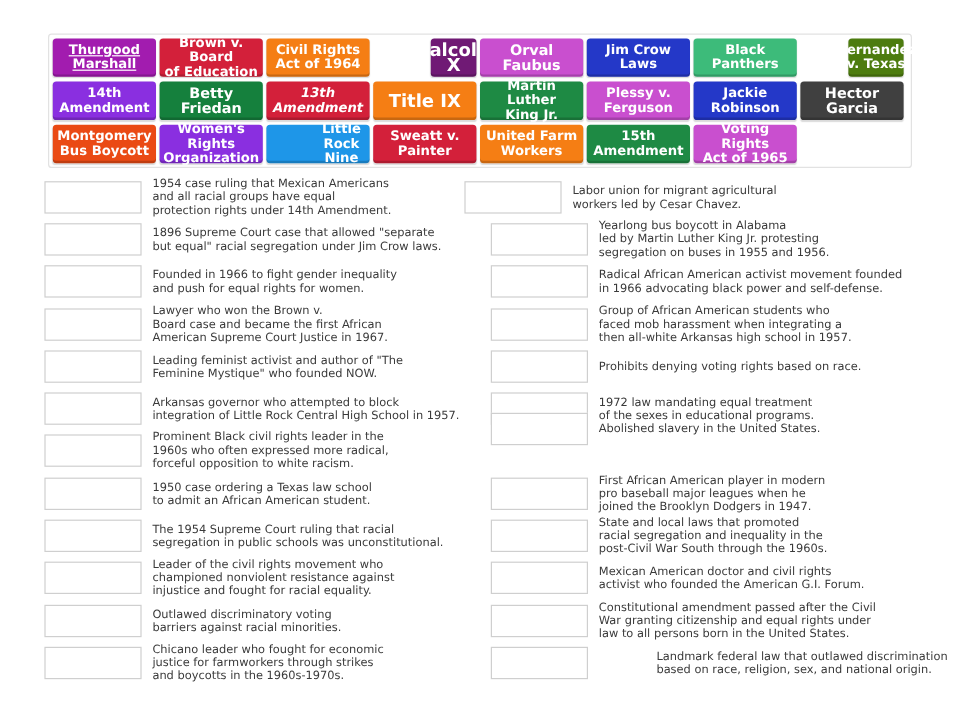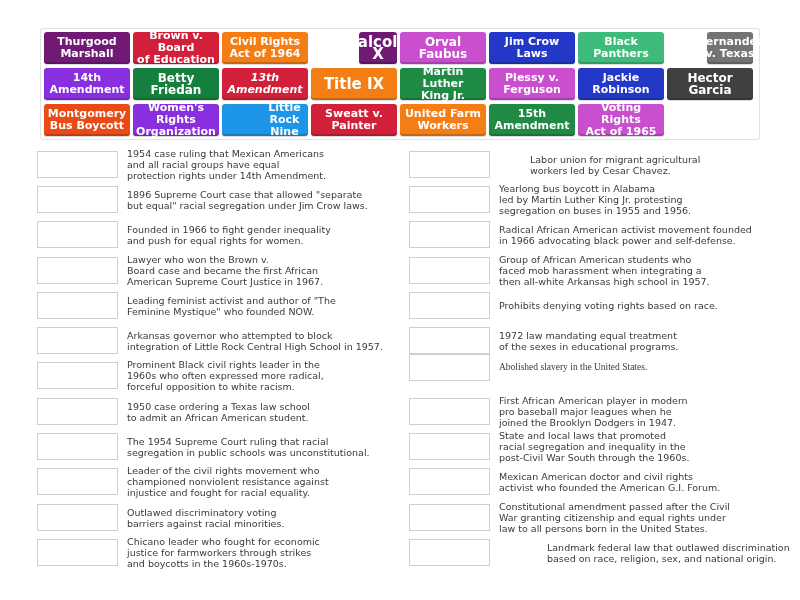--- a/index.html
+++ b/index.html
@@ -32,33 +32,33 @@
     }
     .def {
       margin-left: 9px; font-size: 9.5px; line-height: 11px; color: #3a3a3a;
       white-space: pre-line;
     }
   </style>
 </head>
 <body>
 
 <div class="tile-bank" id="tileBank">
-    <div class="tile" style="background: #701a75;">Thurgood
+    <div class="tile" style="background: #a21caf; text-decoration: underline;">Thurgood
 Marshall</div>
     <div class="tile" style="background: rgb(211, 32, 58);">Brown v. Board
 of Education</div>
     <div class="tile" style="background: rgb(245, 126, 20);">Civil Rights
 Act of 1964</div>
     <div class="tile big" style="background: #701a75; margin-left: 48px;">Malcolm X</div>
     <div class="tile mid" style="background: rgb(201, 79, 207);">Orval Faubus</div>
     <div class="tile" style="background: rgb(36, 56, 200);">Jim Crow
 Laws</div>
     <div class="tile" style="background: rgb(61, 187, 122);">Black
 Panthers</div>
-    <div class="tile" style="background: #737373; margin-left: 40px;">Hernandez
+    <div class="tile" style="background: #4d7c0f; margin-left: 40px;">Hernandez
 v. Texas</div>
     <div class="tile" style="background: rgb(138, 47, 224);">14th
 Amendment</div>
     <div class="tile mid" style="background: #15803d;">Betty Friedan</div>
     <div class="tile" style="background: rgb(211, 32, 58); font-style: italic;">13th
 Amendment</div>
     <div class="tile big" style="background: rgb(245, 126, 20);">Title IX</div>
     <div class="tile" style="background: rgb(30, 138, 68);">Martin Luther
 King Jr.</div>
     <div class="tile" style="background: rgb(201, 79, 207);">Plessy v.
@@ -141,21 +141,21 @@
       <div class="drop-box"></div>
       <div class="def">Outlawed discriminatory voting
 barriers against racial minorities.</div>
     </div>
     <div class="pair" style="left: 37px; top: 539px; height: 27px;">
       <div class="drop-box"></div>
       <div class="def">Chicano leader who fought for economic
 justice for farmworkers through strikes
 and boycotts in the 1960s-1970s.</div>
     </div>
-    <div class="pair" style="left: 409px; top: 151px; height: 27px; gap: 31px;">
+    <div class="pair" style="left: 387px; top: 151px; height: 27px;">
       <div class="drop-box"></div>
       <div class="def">Labor union for migrant agricultural
 workers led by Cesar Chavez.</div>
     </div>
     <div class="pair" style="left: 409px; top: 186px; height: 27px;">
       <div class="drop-box"></div>
       <div class="def">Yearlong bus boycott in Alabama
 led by Martin Luther King Jr. protesting
 segregation on buses in 1955 and 1956.</div>
     </div>
@@ -172,21 +172,21 @@
     </div>
     <div class="pair" style="left: 409px; top: 292px; height: 27px;">
       <div class="drop-box"></div>
       <div class="def">Prohibits denying voting rights based on race.</div>
     </div>
     <div class="pair" style="left: 409px; top: 327px; height: 27px;">
       <div class="drop-box"></div>
       <div class="def">1972 law mandating equal treatment
 of the sexes in educational programs.</div>
     </div>
-    <div class="pair" style="left: 409px; top: 354px; height: 27px; font-family: Liberation Serif, serif;">
+    <div class="pair" style="left: 409px; top: 344px; height: 27px;">
       <div class="drop-box"></div>
       <div class="def">Abolished slavery in the United States.</div>
     </div>
     <div class="pair" style="left: 409px; top: 398px; height: 27px;">
       <div class="drop-box"></div>
       <div class="def">First African American player in modern
 pro baseball major leagues when he
 joined the Brooklyn Dodgers in 1947.</div>
     </div>
     <div class="pair" style="left: 409px; top: 433px; height: 27px;">

